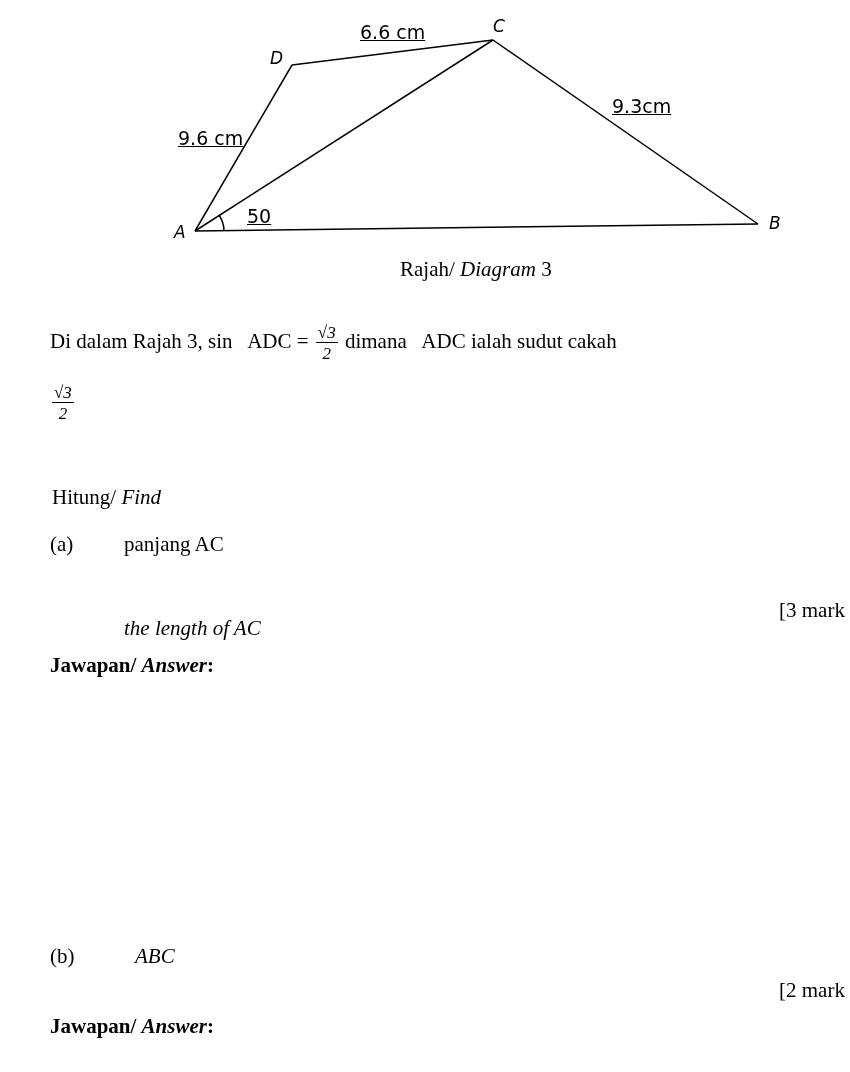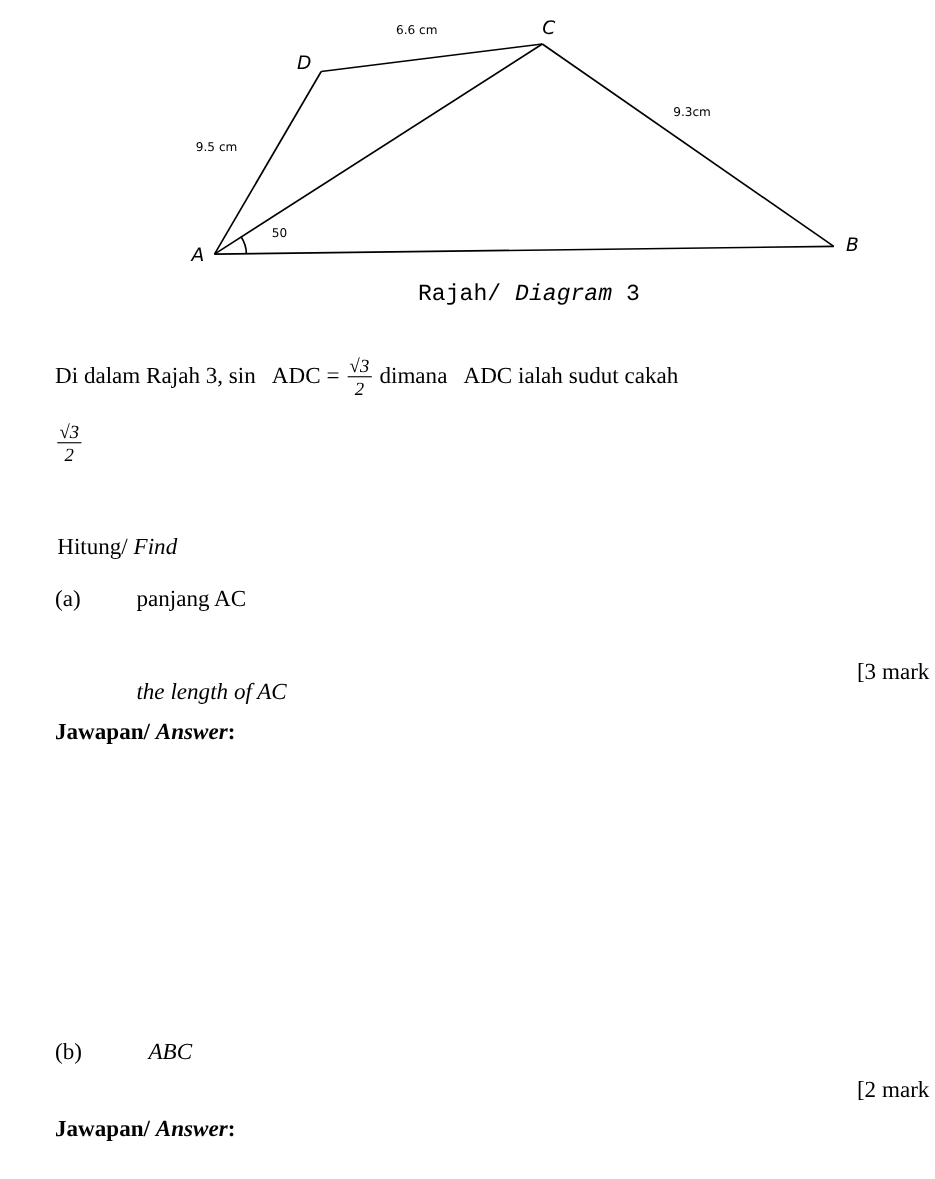--- a/index.html
+++ b/index.html
@@ -1,20 +1,20 @@
 <!DOCTYPE html>
 <html><head>
 <meta charset="utf-8">
 <style>
   html, body { margin:0; padding:0; background:#ffffff; }
   body { width:850px; height:1072px; position:relative; overflow:hidden;
          font-family:"Liberation Serif", serif; color:#000; }
   .abs { position:absolute; white-space:nowrap; }
   svg.diagram { position:absolute; left:0; top:0; }
-  .lbl { font-family:"DejaVu Sans", "Liberation Sans", sans-serif; font-size:11px; }
+  .lbl { font-family:"DejaVu Sans", "Liberation Sans", sans-serif; font-size:19px;text-decoration:underline; }
   .vtx { font-family:"DejaVu Sans", "Liberation Sans", sans-serif; font-size:17px; font-style:italic; }
   .txt { font-size:21px; }
   .it { font-style:italic; }
   .b { font-weight:bold; }
   .frac { display:inline-block; vertical-align:middle; text-align:center; font-style:italic; font-size:17px; line-height:1; margin:0 2px; }
   .frac .num { display:block; border-bottom:1.3px solid #000; padding:0 2px 1px 2px; }
   .frac .den { display:block; padding-top:2px; }
   .sqrt { font-style:normal; }
 </style>
 </head>
@@ -30,25 +30,25 @@
     <path d="M 219 215 A 29 29 0 0 1 224 231"></path>
   </g>
 </svg>
 
 <div class="abs vtx" style="left:174px;top:222px;">A</div>
 <div class="abs vtx" style="left:270px;top:48px;">D</div>
 <div class="abs vtx" style="left:493px;top:16px;">C</div>
 <div class="abs vtx" style="left:769px;top:213px;">B</div>
 
 <div class="abs lbl" style="left:360px;top:21px;">6.6 cm</div>
-<div class="abs lbl" style="left:178px;top:127px;">9.5 cm</div>
+<div class="abs lbl" style="left:178px;top:127px;">9.6 cm</div>
 <div class="abs lbl" style="left:612px;top:95px;">9.3cm</div>
 <div class="abs lbl" style="left:247px;top:205px;">50</div>
 
-<div class="abs txt" style="left:380px;top:257px;font-family:Liberation Mono, monospace;">
+<div class="abs txt" style="left:400px;top:257px;">
   <span>Rajah/</span>
   <span class="it">Diagram</span>
   <span>3</span>
 </div>
 
 <div class="abs txt" style="left:50px;top:324px;">
   <span style="white-space:pre;">Di dalam Rajah 3, sin   ADC =</span>
   <span class="frac">
     <span class="num"><span class="sqrt">√</span><span>3</span></span>
     <span class="den">2</span>

